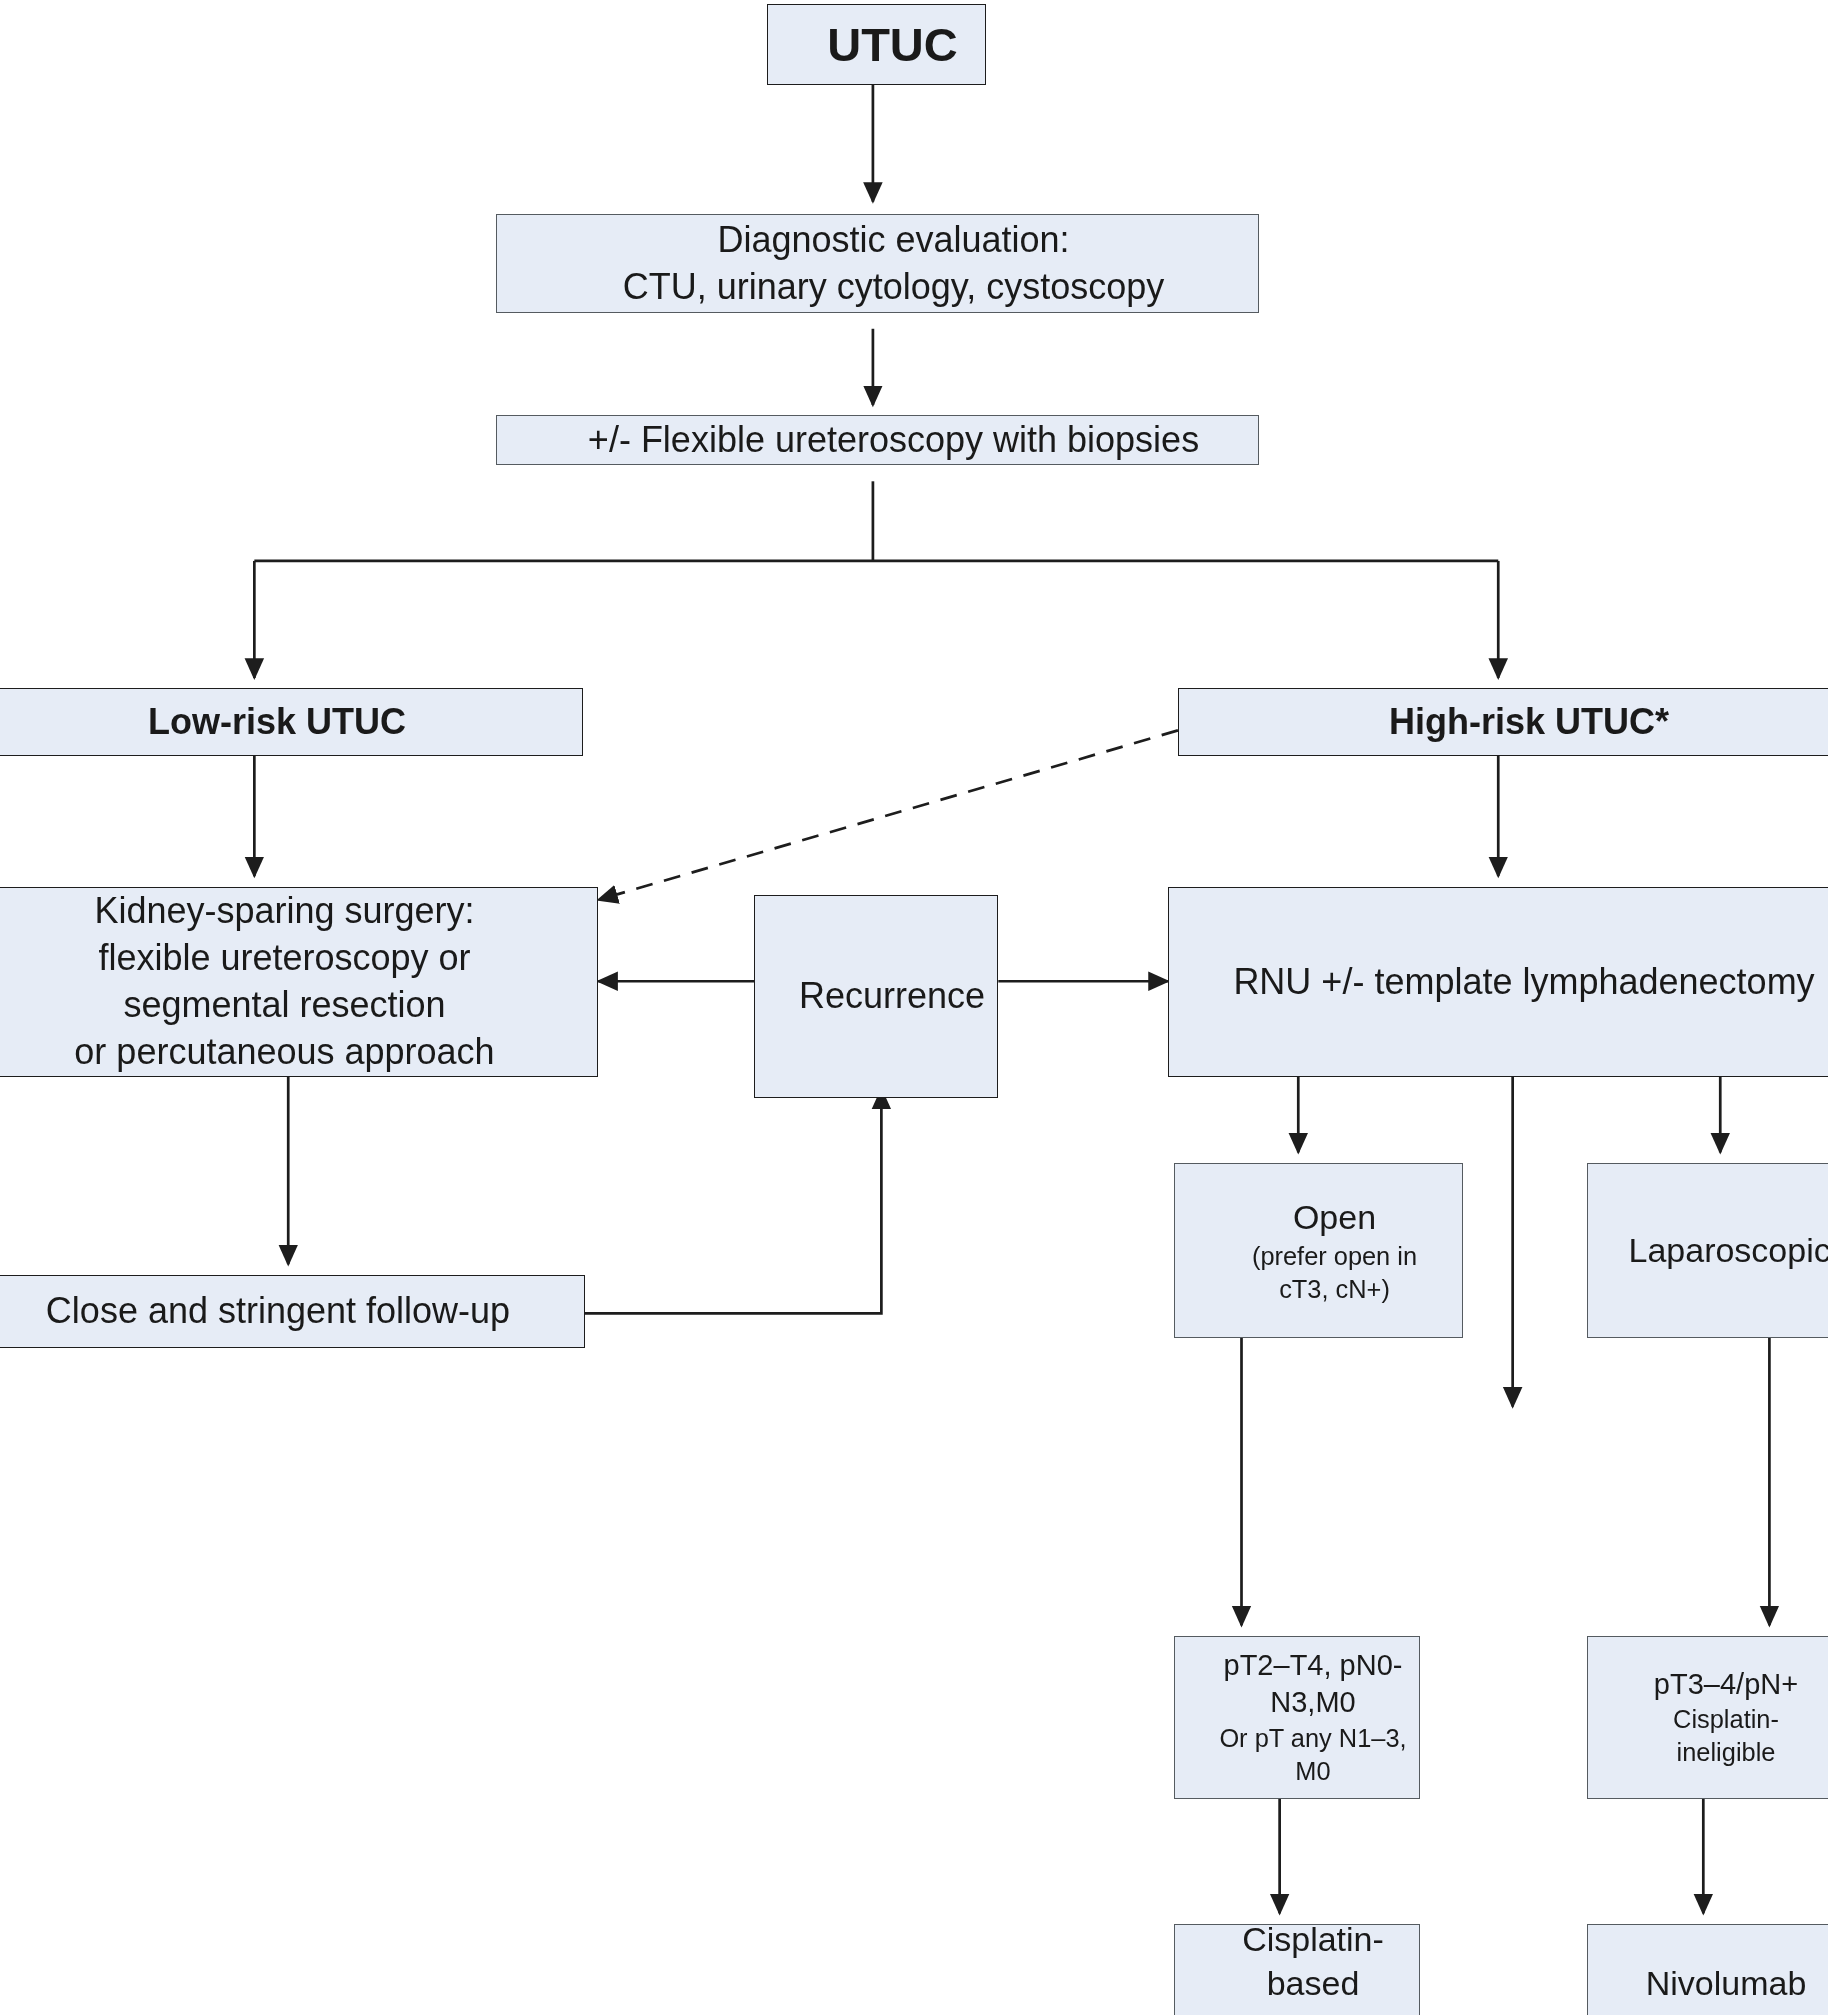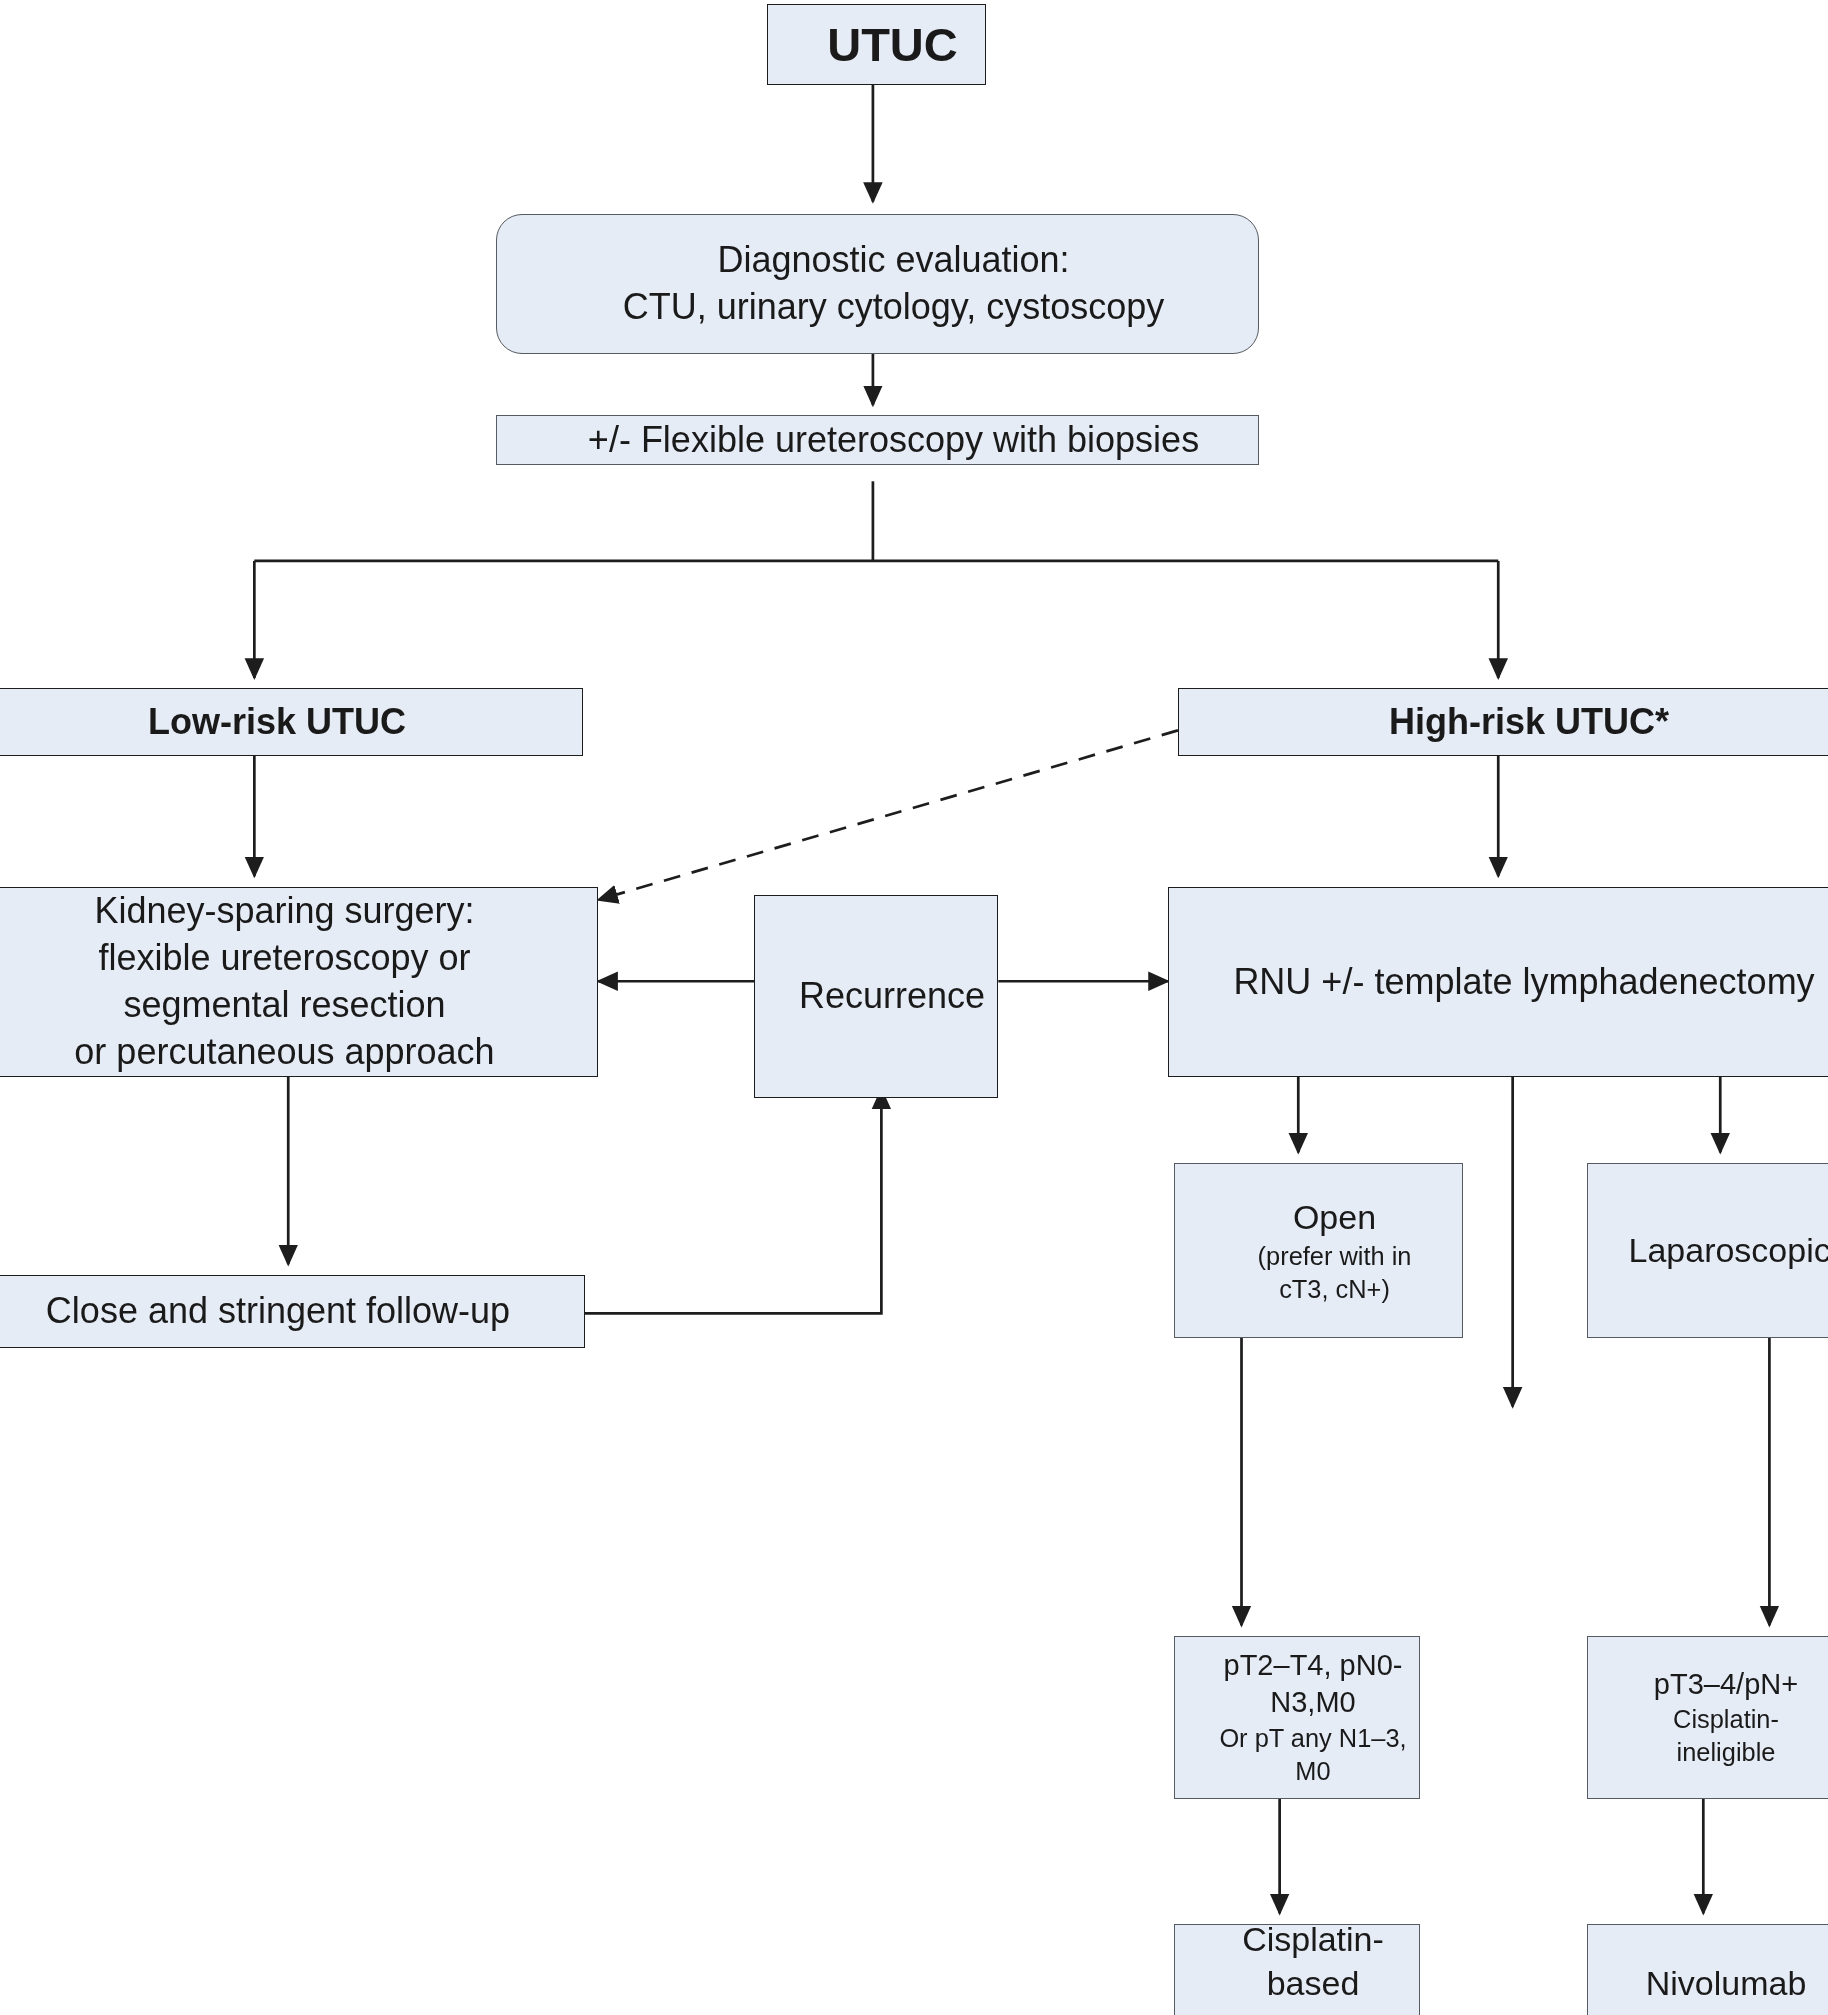--- a/index.html
+++ b/index.html
@@ -95,21 +95,21 @@
       <path d="M1510,2122 L1510,2258" marker-end="url(#ah)"></path>
 
       <path d="M2010,2122 L2010,2258" marker-end="url(#ah)"></path>
     </g>
   </svg>
 
   <div class="node dark bold f-title" style="left:767px; top:4.2px; width:219px; height:81px;">
     <span class="txt">UTUC</span>
   </div>
 
-  <div class="node f-lg" style="left:496px; top:214px; width:763px; height:140px;border-radius:26px;">
+  <div class="node f-lg" style="left:496px; top:214px; width:763px; height:99px;">
     <span class="txt">
       <span class="ln2">Diagnostic evaluation:</span>
       <span class="ln2">CTU, urinary cytology, cystoscopy</span>
     </span>
   </div>
 
   <div class="node f-lg" style="left:496px; top:415px; width:763px; height:50px;">
     <span class="txt">+/- Flexible ureteroscopy with biopsies</span>
   </div>
 
@@ -138,21 +138,21 @@
     <span class="txt">RNU +/- template lymphadenectomy</span>
   </div>
 
   <div class="node dark f-lg" style="left:-61px; top:1275px; width:646px; height:73px;">
     <span class="txt">Close and stringent follow-up</span>
   </div>
 
   <div class="node f-md" style="left:1174px; top:1163px; width:289px; height:175px;">
     <span class="txt">
       <span class="ln2">Open</span>
-      <span class="sub">(prefer with in</span>
+      <span class="sub">(prefer open in</span>
       <span class="sub">cT3, cN+)</span>
     </span>
   </div>
 
   <div class="node f-md" style="left:1587px; top:1163px; width:246px; height:175px;">
     <span class="txt">Laparoscopic</span>
   </div>
 
 
   <div class="node f-sm" style="left:1174px; top:1636px; width:246px; height:163px;">

